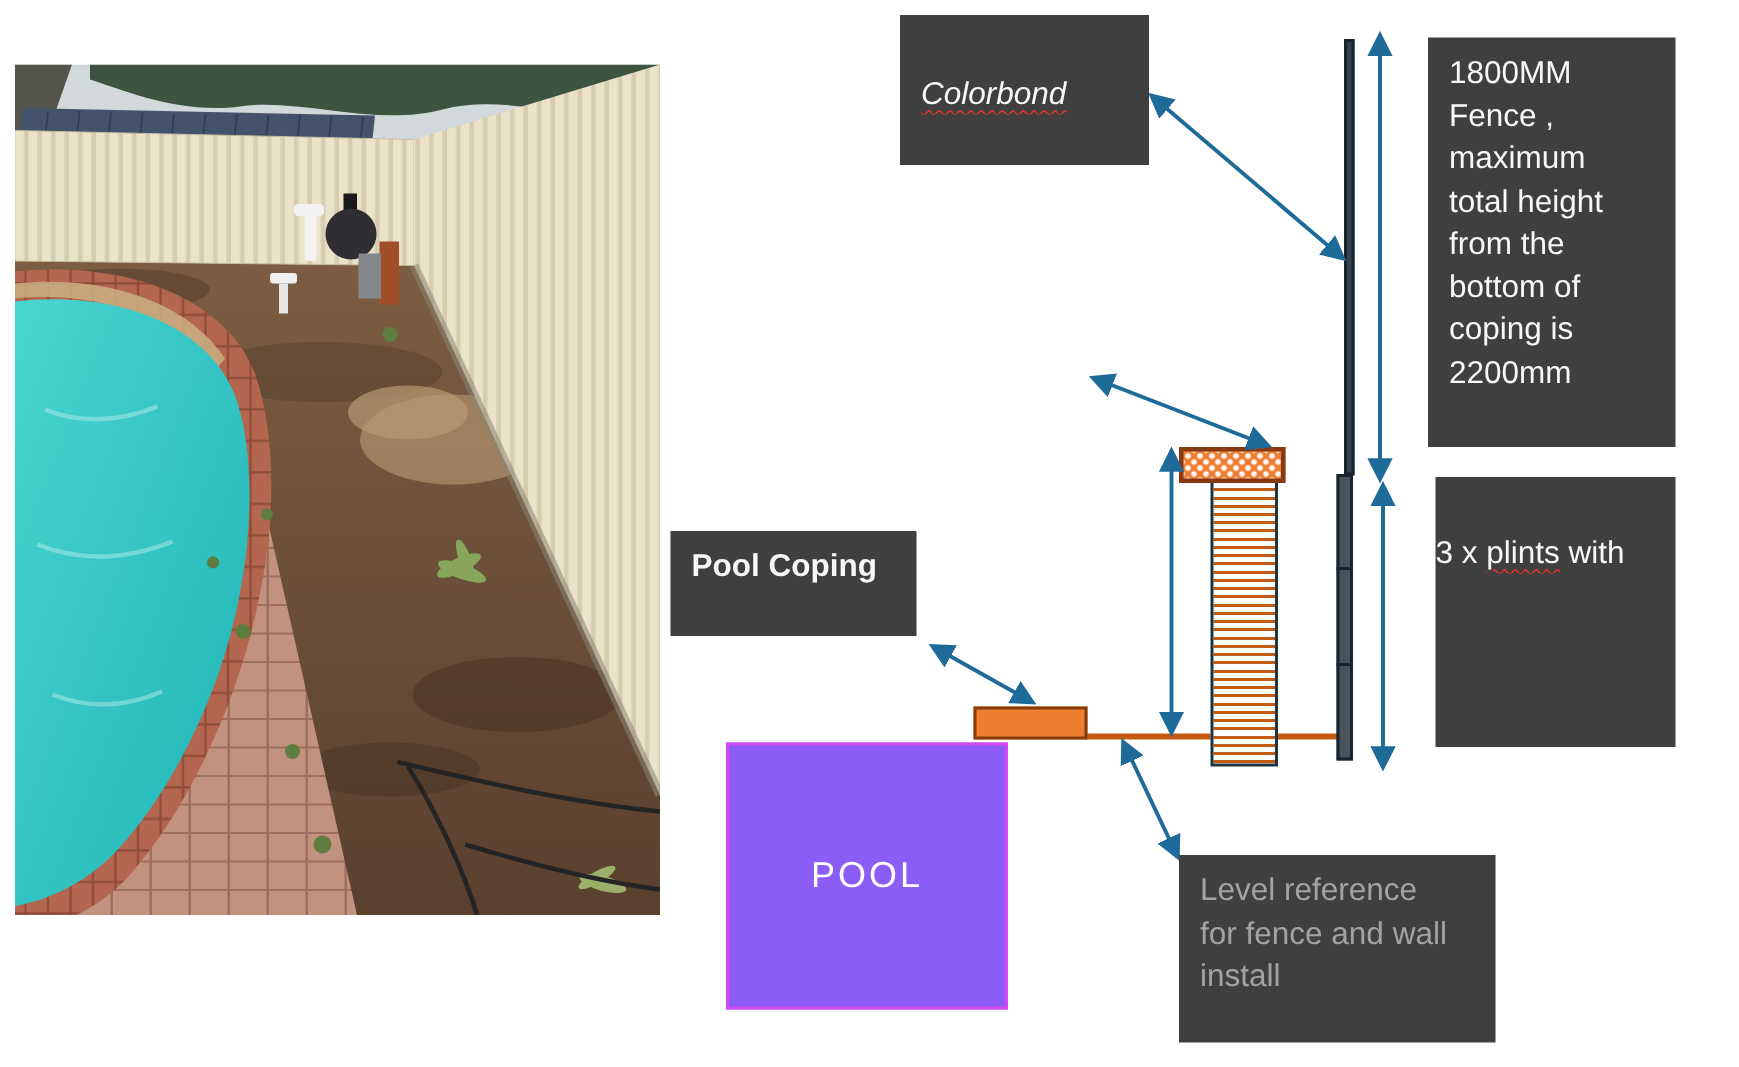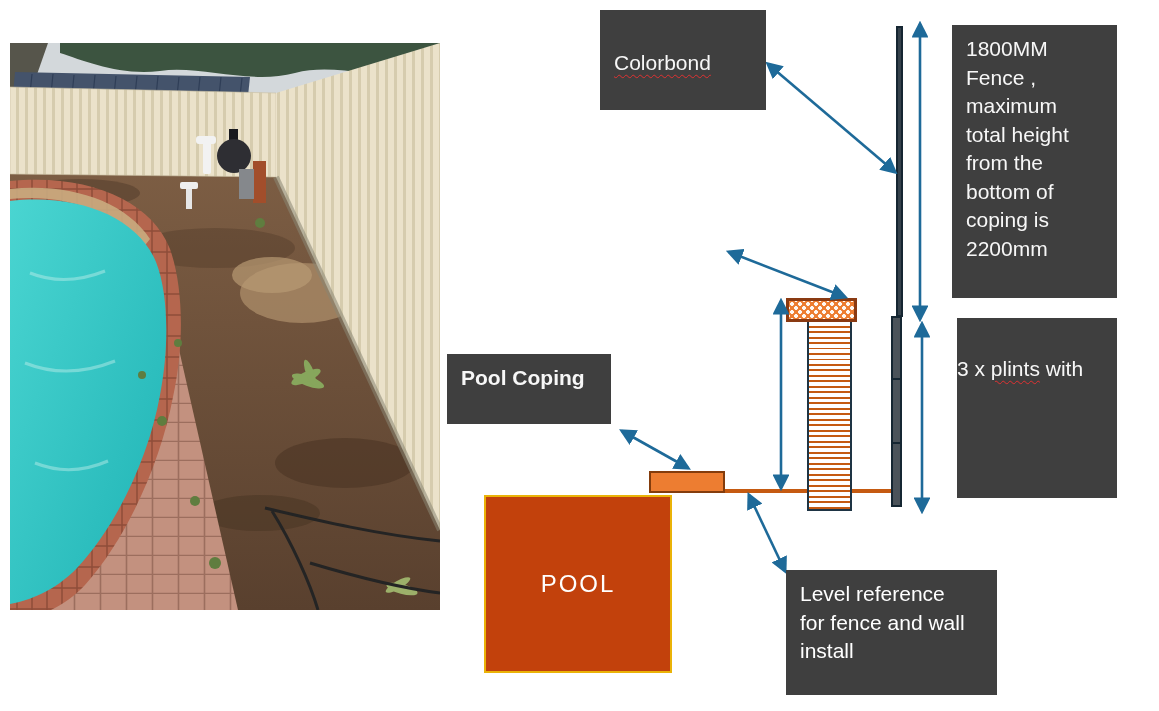--- a/index.html
+++ b/index.html
@@ -12,42 +12,42 @@
   .callout{
     background:#3f3f3f;color:#f7f7f7;font-size:21px;line-height:1.36;
     padding:10px 14px;white-space:pre-line;z-index:10;
   }
   .callout .line{display:block;}
   .misspell{
     text-decoration:underline;text-decoration-style:wavy;
     text-decoration-color:#e03131;text-decoration-thickness:1px;
     text-underline-offset:4px;
   }
-  .orange-text{color:#ffffff;}
+  .orange-text{color:#a3a3a3;}
   
   .level-line{background:#c55a11;z-index:1;}
   .coping-rect{background:#ed7d31;border:2px solid #843c0c;z-index:2;}
   .limestone-wall{
     background-color:#ffffff;
     background-image:repeating-linear-gradient(180deg,#ffffff 0 3.5px,#c55a11 3.5px 5.5px);
     border:2px solid #1e3444;z-index:2;
   }
   .timber-cap{
     background-color:#ed7d31;
     background-image:
       radial-gradient(circle at 3px 3px, rgba(255,255,255,.95) 1.6px, transparent 2.2px),
       radial-gradient(circle at 3px 3px, rgba(255,255,255,.95) 1.6px, transparent 2.2px);
     background-size:8px 8px,8px 8px;background-position:0 0,4px 4px;
     border:3px solid #8a3a12;z-index:3;
   }
   .fence-upper{background:#35414b;border:2px solid #152632;z-index:2;}
   .plinth{width:11px;background:#4b535a;border:2px solid #152632;box-sizing:border-box;}
   .plinth + .plinth{margin-top:-2px;}
   .pool-box{
-    background:#c2410c;border:2px solid #eab308;color:#ffffff;
+    background:#8b5cf6;border:2px solid #d946ef;color:#ffffff;
     display:flex;align-items:center;justify-content:center;
     font-size:24px;letter-spacing:2px;z-index:10;
   }
   svg{display:block;}
   #arrow-layer{position:absolute;left:0;top:0;z-index:6;pointer-events:none;}
 </style>
 </head>
 <body>
 
 <div class="slide">
@@ -168,21 +168,21 @@
       <line x1="768" y1="64" x2="895" y2="172" marker-start="url(#ah)" marker-end="url(#ah)"></line>
       <line x1="729" y1="252" x2="845" y2="297" marker-start="url(#ah)" marker-end="url(#ah)"></line>
       <line x1="622" y1="431" x2="688" y2="468" marker-start="url(#ah)" marker-end="url(#ah)"></line>
       <line x1="749" y1="495" x2="785" y2="571" marker-start="url(#ah)" marker-end="url(#ah)"></line>
       <line x1="781" y1="301" x2="781" y2="488" marker-start="url(#ah)" marker-end="url(#ah)"></line>
       <line x1="920" y1="24" x2="920" y2="319" marker-start="url(#ah)" marker-end="url(#ah)"></line>
       <line x1="922" y1="324" x2="922" y2="511" marker-start="url(#ah)" marker-end="url(#ah)"></line>
     </g>
   </svg>
 
-  <div class="abs callout" style="left:600px;top:10px;width:166px;height:100px;">
+  <div class="abs callout" style="left:600px;top:10px;width:166px;height:100px;font-style:italic;">
     <span class="line misspell">Colorbond</span>
   </div>
 
   <div class="abs callout" style="left:952px;top:25px;width:165px;height:273px;">1800MM
 Fence ,
 maximum
 total height
 from the
 bottom of
 coping is

